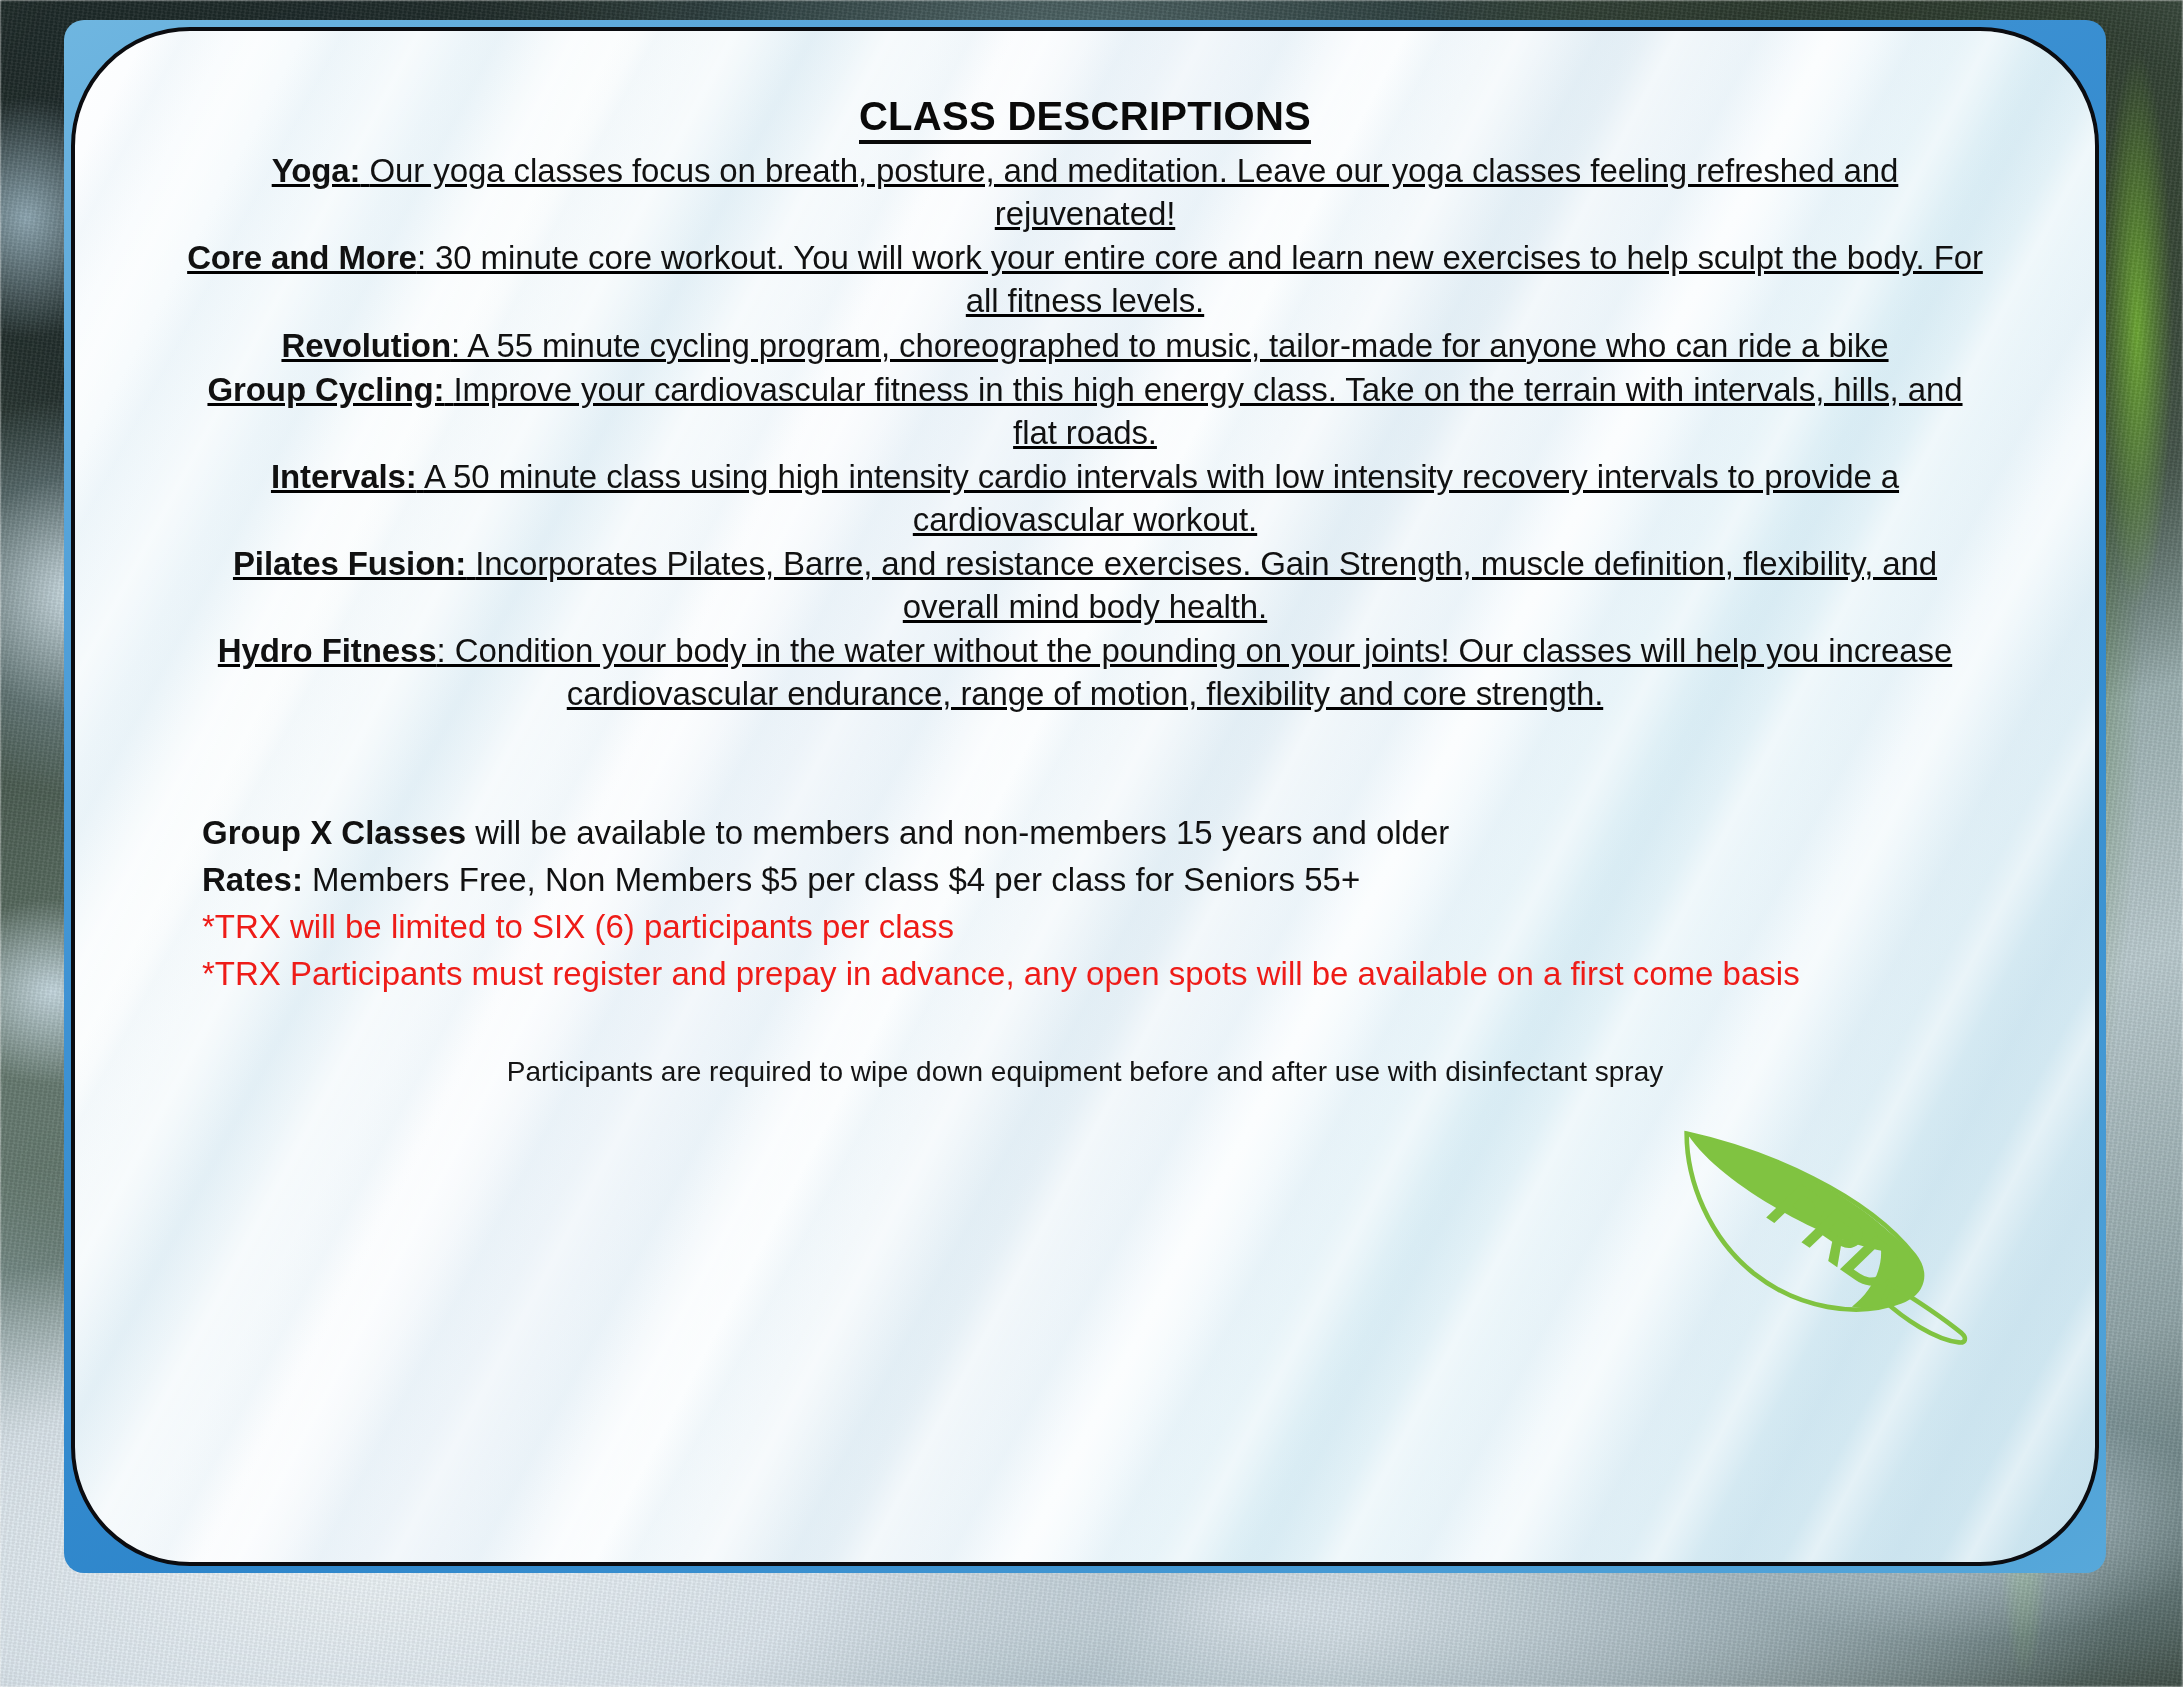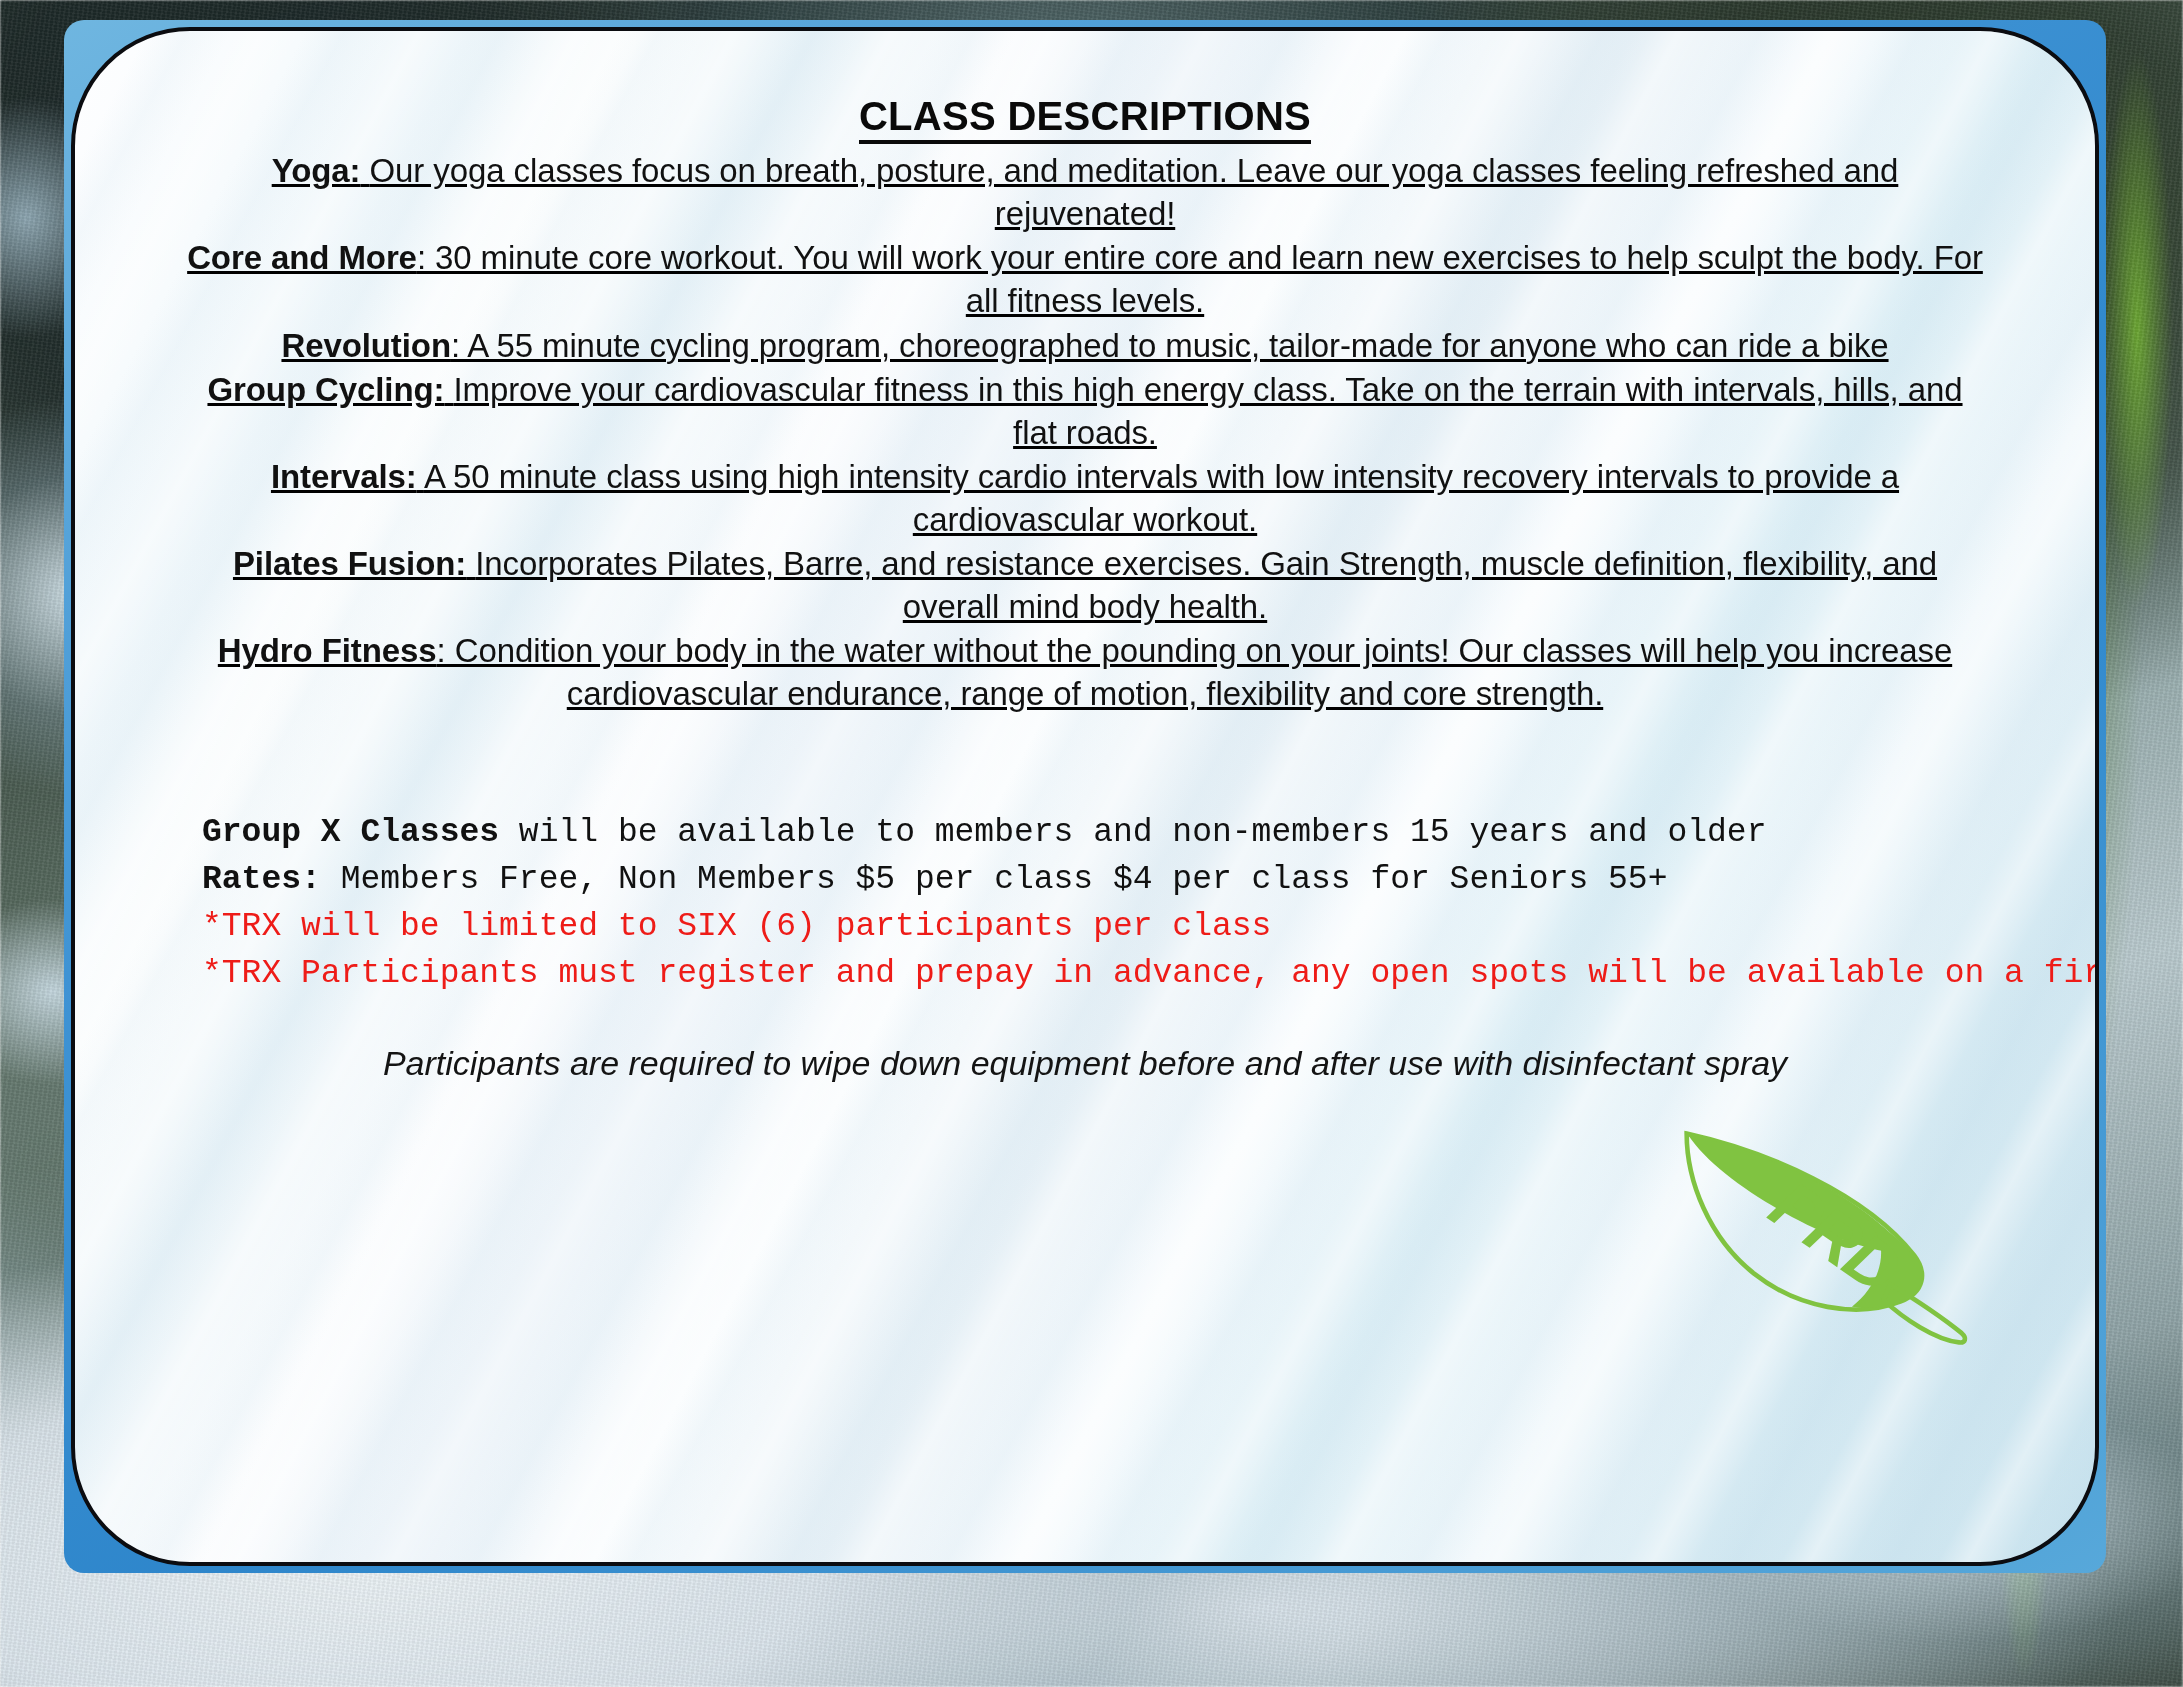--- a/index.html
+++ b/index.html
@@ -149,35 +149,33 @@
     text-align: left;
     padding-left: 20px;
     box-sizing: border-box;
   }
   .rates-line {
     font-size: 33px;
     line-height: 1.42;
     color: #111111;
     margin: 0;
     white-space: nowrap;
-    font-family: Liberation Mono, monospace;
   }
   .rates-line.red { color: #ee1c18; }
 
   .footer-block {
     width: 1806px;
     margin: 0 auto;
     text-align: center;
   }
   .footer-line {
-    font-size: 34px;
+    font-size: 28px;
     line-height: 1.34;
     color: #141414;
-    margin: 0;
-    font-style: italic;
+    margin: 12px;
   }
 
   
   #prd-logo {
     position: absolute;
     right: 116px;
     top: 1084px;
     width: 311px;
     height: 238px;
     z-index: 5;

